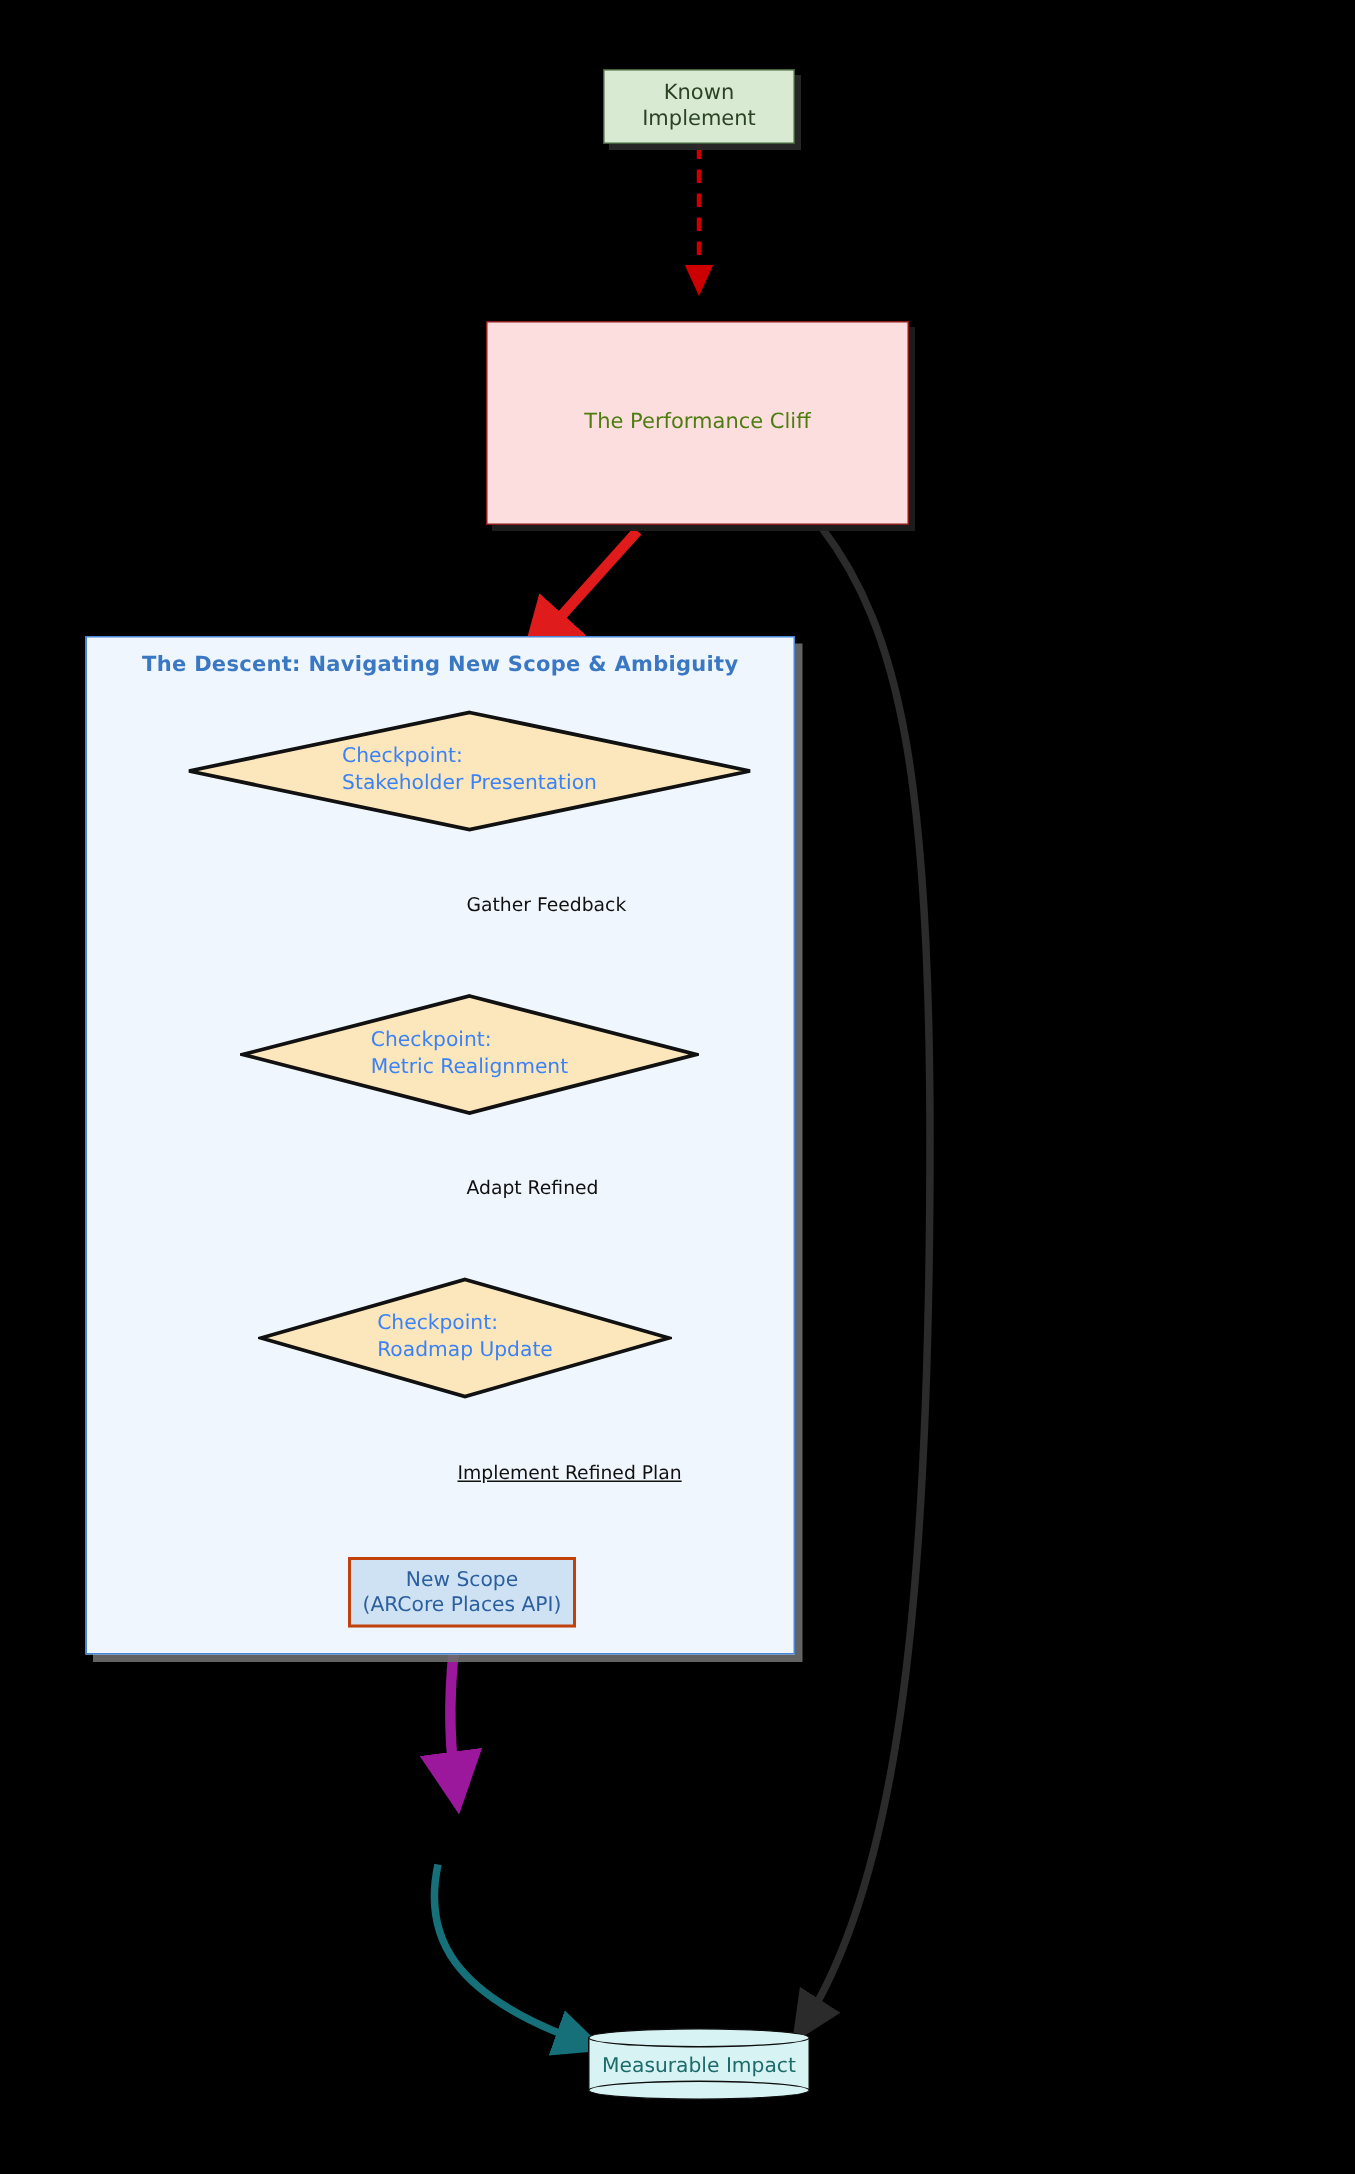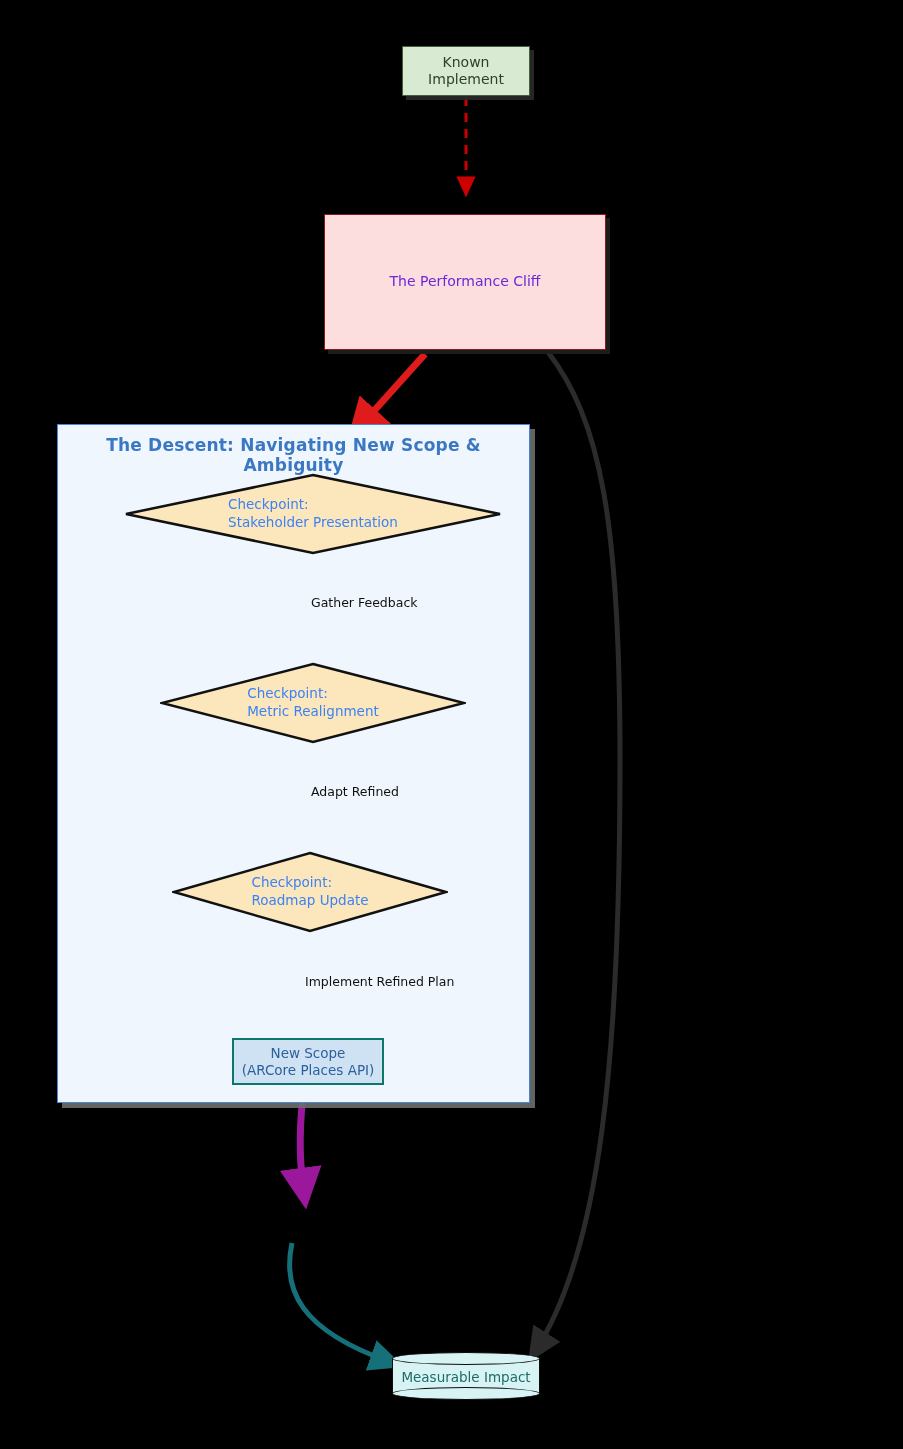--- a/index.html
+++ b/index.html
@@ -50,21 +50,21 @@
   }
 
   
   #performance-cliff {
     left: 324px;
     top: 214px;
     width: 282px;
     height: 136px;
     background: #fcdede;
     border: 1px solid #8b1a1a;
-    color: #6d28d9;
+    color: #4d7c0f;
     font-size: 14px;
     box-shadow: 4px 4px 0 rgba(30,30,30,0.95);
   }
 
   
   #subgraph-descent {
     position: absolute;
     left: 57px;
     top: 424px;
     width: 473px;
@@ -73,21 +73,21 @@
     background: #eff6fd;
     border: 1.5px solid #4a87d8;
     box-shadow: 5px 5px 0 rgba(110,110,110,0.9);
   }
   #subgraph-title {
     position: absolute;
     left: 0;
     right: 0;
     top: 10px;
     text-align: center;
-    font-size: 17px;
+    font-size: 14px;
     font-weight: bold;
     color: #3b78c3;
     letter-spacing: 0.2px;
   }
 
   
   .diamond-wrap {
     position: absolute;
   }
   .diamond-label {
@@ -113,30 +113,30 @@
   
   .edge-label {
     position: absolute;
     font-size: 12.5px;
     color: #111111;
     background: transparent;
     white-space: nowrap;
   }
   #label-gather   { left: 311px; top: 595px; }
   #label-adapt    { left: 311px; top: 784px; }
-  #label-implement{ left: 305px; top: 974px; }
+  #label-implement{ left: 305px; top: 974px; text-decoration: underline; }
 
   
   #new-scope {
     left: 232px;
     top: 1038px;
     width: 152px;
     height: 47px;
     background: #cfe2f3;
-    border: 2px solid #0f766e;
+    border: 2px solid #c2410c;
     color: #2b5f9e;
     font-size: 13.5px;
     line-height: 1.25;
   }
 
   
   #reframing-ambiguity {
     left: 216px;
     top: 1195px;
     width: 188px;

